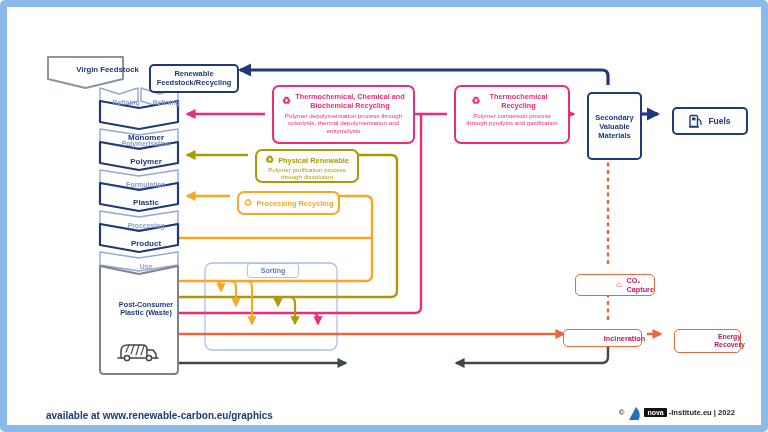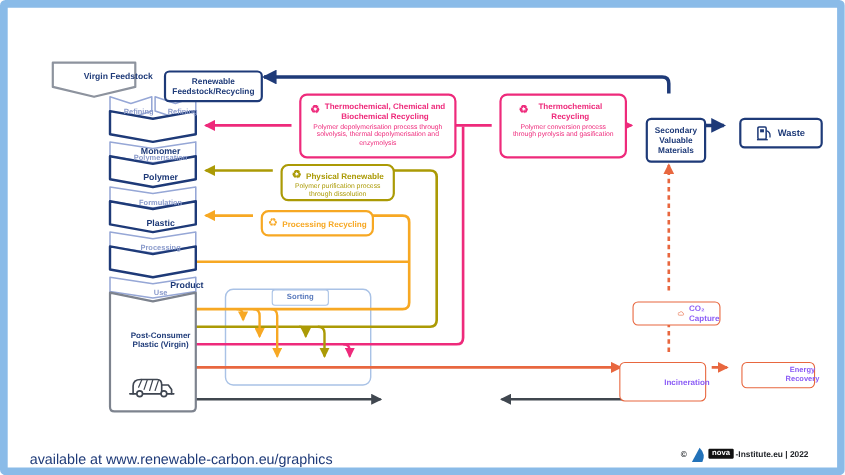--- a/index.html
+++ b/index.html
@@ -10,30 +10,30 @@
   .abs{position:absolute;}
   svg.layer{position:absolute;left:-7px;top:-7px;width:768px;height:432px;}
   .lbl{position:absolute;text-align:center;color:#1e3a78;font-weight:bold;line-height:1.12;}
   .stage-lbl{left:100px;width:78px;font-size:8px;}
   .step-lbl{position:absolute;text-align:center;color:#8c9ccc;font-weight:bold;font-size:6.8px;line-height:1.1;}
   .pbox{position:absolute;background:#fff;border-radius:7px;}
   .pink{border:2px solid #ee2a7b;color:#ee2a7b;}
   .olive{border:2px solid #ab9a05;color:#ab9a05;}
   .orangeb{border:2px solid #f7a823;color:#f7a823;}
   .navyb{border:2px solid #1e3a78;color:#1e3a78;}
-  .flameb{border:1.8px solid #e8673f;color:#8b5cf6;padding-left:40px;}
+  .flameb{border:1.8px solid #e8673f;color:#be185d;padding-left:40px;}
   .grayb{border:1.8px solid #5c626b;color:#3f4651;}
   .ptitle{display:flex;align-items:center;justify-content:center;gap:4px;font-weight:bold;}
   .ptitle .txt{text-align:center;}
   .pdesc{text-align:center;font-weight:normal;}
   .rec{font-size:10px;line-height:10px;}
   .flexc{display:flex;align-items:center;justify-content:center;}
   .sortlbl{position:absolute;background:#fff;border:1.3px solid #a9c2e6;border-radius:3px;
            color:#5b7bbd;font-size:7px;font-weight:bold;display:flex;align-items:center;justify-content:center;}
-  .footL{position:absolute;left:20px;top:403px;font-size:13px;font-weight:normal;color:#1e3a78;}
+  .footL{position:absolute;left:39px;top:403px;font-size:10px;font-weight:bold;color:#1e3a78;}
   .footR{position:absolute;right:26px;top:399px;display:flex;align-items:center;gap:2px;
          font-size:7.6px;font-weight:bold;color:#23262b;}
   .novabox{background:#111;color:#fff;padding:1px 3px;border-radius:1px;font-size:7px;font-weight:bold;}
 </style>
 </head>
 <body>
 
 <div id="stage">
 
   <svg class="layer" viewBox="0 0 768 432">
@@ -124,23 +124,23 @@
   <div class="step-lbl" style="left:100px;top:92px;width:38px;">Refining</div>
   <div class="step-lbl" style="left:140px;top:92px;width:38px;">Refining</div>
   <div class="step-lbl" style="left:100px;top:133px;width:78px;">Polymerisation</div>
   <div class="step-lbl" style="left:100px;top:174px;width:78px;">Formulation</div>
   <div class="step-lbl" style="left:100px;top:215px;width:78px;">Processing</div>
   <div class="step-lbl" style="left:100px;top:256px;width:78px;">Use</div>
 
   <div class="lbl stage-lbl" style="top:127px;">Monomer</div>
   <div class="lbl stage-lbl" style="top:151px;">Polymer</div>
   <div class="lbl stage-lbl" style="top:192px;">Plastic</div>
-  <div class="lbl stage-lbl" style="top:249px;text-align:right;">Product</div>
-
-  <div class="lbl" style="left:106px;top:294px;width:66px;font-size:7.3px;">Post-Consumer Plastic (Virgin)</div>
+  <div class="lbl stage-lbl" style="top:233px;">Product</div>
+
+  <div class="lbl" style="left:106px;top:294px;width:66px;font-size:7.3px;">Post-Consumer Plastic (Waste)</div>
 
   <div class="sortlbl" style="left:240px;top:256px;width:52px;height:15px;">Sorting</div>
 
   <div class="pbox pink" style="left:265px;top:78px;width:143px;height:59px;padding-top:5px;">
     <div class="ptitle" style="font-size:7.3px;">
       <span class="rec">♻</span>
       <span class="txt" style="width:110px;">Thermochemical, Chemical and Biochemical Recycling</span>
     </div>
     <div class="pdesc" style="font-size:6.2px;line-height:1.2;padding:2px 7px 0;">Polymer depolymerisation process through solvolysis, thermal depolymerisation and enzymolysis</div>
   </div>
@@ -159,42 +159,42 @@
       <span class="txt">Physical Renewable</span>
     </div>
     <div class="pdesc" style="font-size:6.2px;line-height:1.2;padding:1px 4px 0;">Polymer purification process through dissolution</div>
   </div>
 
   <div class="pbox orangeb flexc" style="left:230px;top:184px;width:103px;height:24px;gap:4px;">
     <span class="rec">♻</span>
     <span style="font-size:7.4px;font-weight:bold;">Processing Recycling</span>
   </div>
 
-  <div class="pbox navyb flexc" style="left:580px;top:100px;width:55px;height:41px;border-radius:5px;">
+  <div class="pbox navyb flexc" style="left:580px;top:85px;width:55px;height:68px;border-radius:5px;">
     <div style="text-align:center;font-size:7.5px;font-weight:bold;line-height:1.2;width:48px;">Secondary Valuable Materials</div>
   </div>
 
   <div class="pbox navyb flexc" style="left:665px;top:100px;width:76px;height:28px;border-radius:5px;gap:6px;">
     <svg width="13" height="14" viewBox="0 0 13 14">
       <rect x="1" y="1.5" width="7.5" height="11" rx="1" fill="none" stroke="#1e3a78" stroke-width="1.4"></rect>
       <rect x="3" y="3.5" width="3.5" height="2.8" fill="#1e3a78"></rect>
       <path d="M9,5 Q12,6 12,9 L12,11" fill="none" stroke="#1e3a78" stroke-width="1.2"></path>
       <path d="M0,13 L10,13" stroke="#1e3a78" stroke-width="1.4"></path>
     </svg>
-    <span style="font-size:8.5px;font-weight:bold;">Waste</span>
+    <span style="font-size:8.5px;font-weight:bold;">Fuels</span>
   </div>
 
   <div class="pbox flameb flexc" style="left:568px;top:267px;width:80px;height:22px;border-radius:5px;gap:4px;">
     <svg width="15" height="10" viewBox="0 0 15 10">
       <path d="M3.5,8.6 a2.7,2.7 0 1 1 0.7,-5.3 a3.6,3.6 0 0 1 6.9,0.9 a2.2,2.2 0 0 1 -0.5,4.4 Z" fill="none" stroke="#e8673f" stroke-width="1.3" stroke-linejoin="round"></path>
     </svg>
     <span style="font-size:7.3px;font-weight:bold;">CO₂ Capture</span>
   </div>
 
-  <div class="pbox flameb flexc" style="left:556px;top:322px;width:79px;height:36px;border-radius:5px;gap:4px;">
+  <div class="pbox flameb flexc" style="left:556px;top:322px;width:79px;height:18px;border-radius:5px;gap:4px;">
     <svg width="11" height="13" viewBox="0 0 11 13">
       <path d="M5.5,0 C7,2.5 10,4.8 10,8.2 A4.6,4.6 0 0 1 1,8.2 C1,5.2 4,2.8 5.5,0 Z" fill="#e8673f"></path>
       <path d="M5.5,12 A2,2 0 0 0 7.4,9.6 C7.4,8.2 6,6.9 5.5,5.9 C5,6.9 3.6,8.2 3.6,9.6 A2,2 0 0 0 5.5,12 Z" fill="#fff"></path>
     </svg>
     <span style="font-size:7.3px;font-weight:bold;">Incineration</span>
   </div>
 
   <div class="pbox flameb flexc" style="left:667px;top:322px;width:67px;height:24px;border-radius:5px;gap:4px;">
     <svg width="9" height="14" viewBox="0 0 9 14">
       <polygon points="5,0 0,8 3.3,8 2.5,14 8.6,5.5 4.6,5.5" fill="#e8673f"></polygon>

